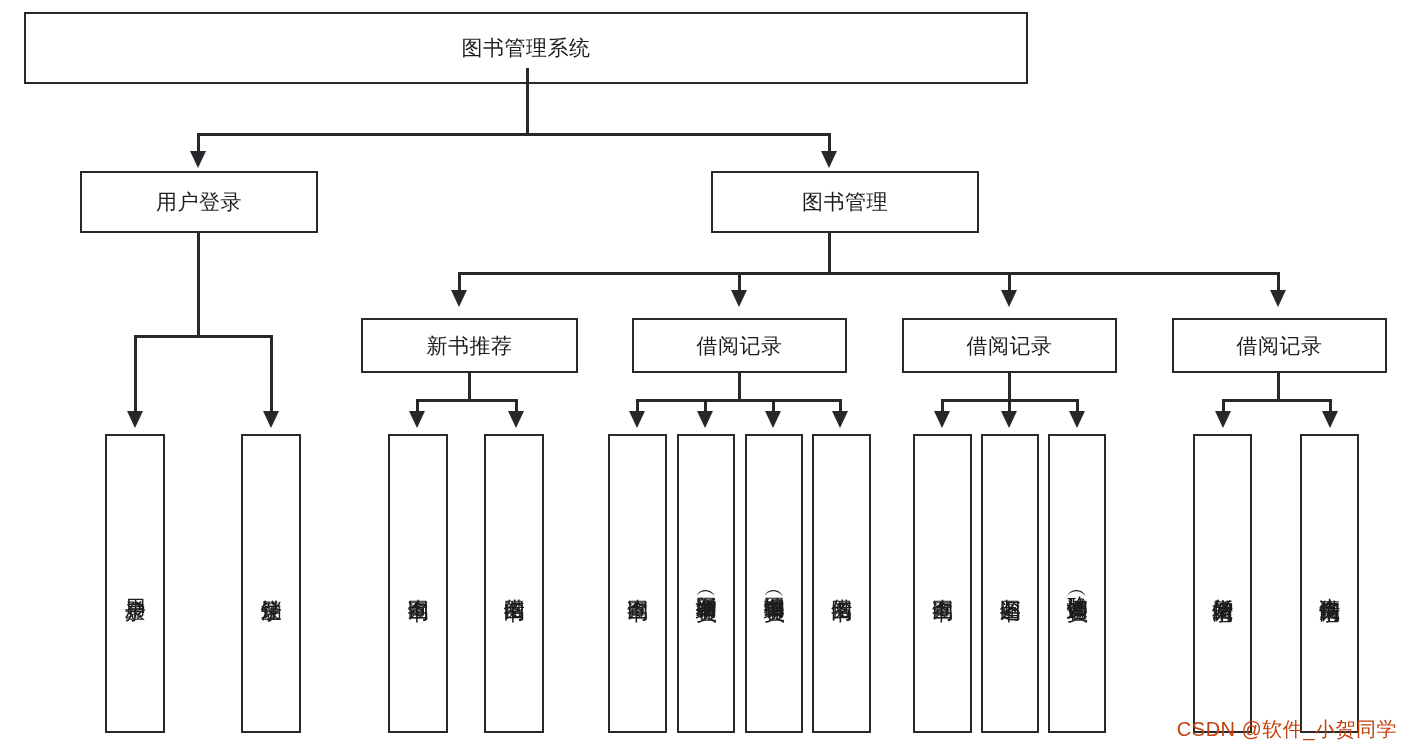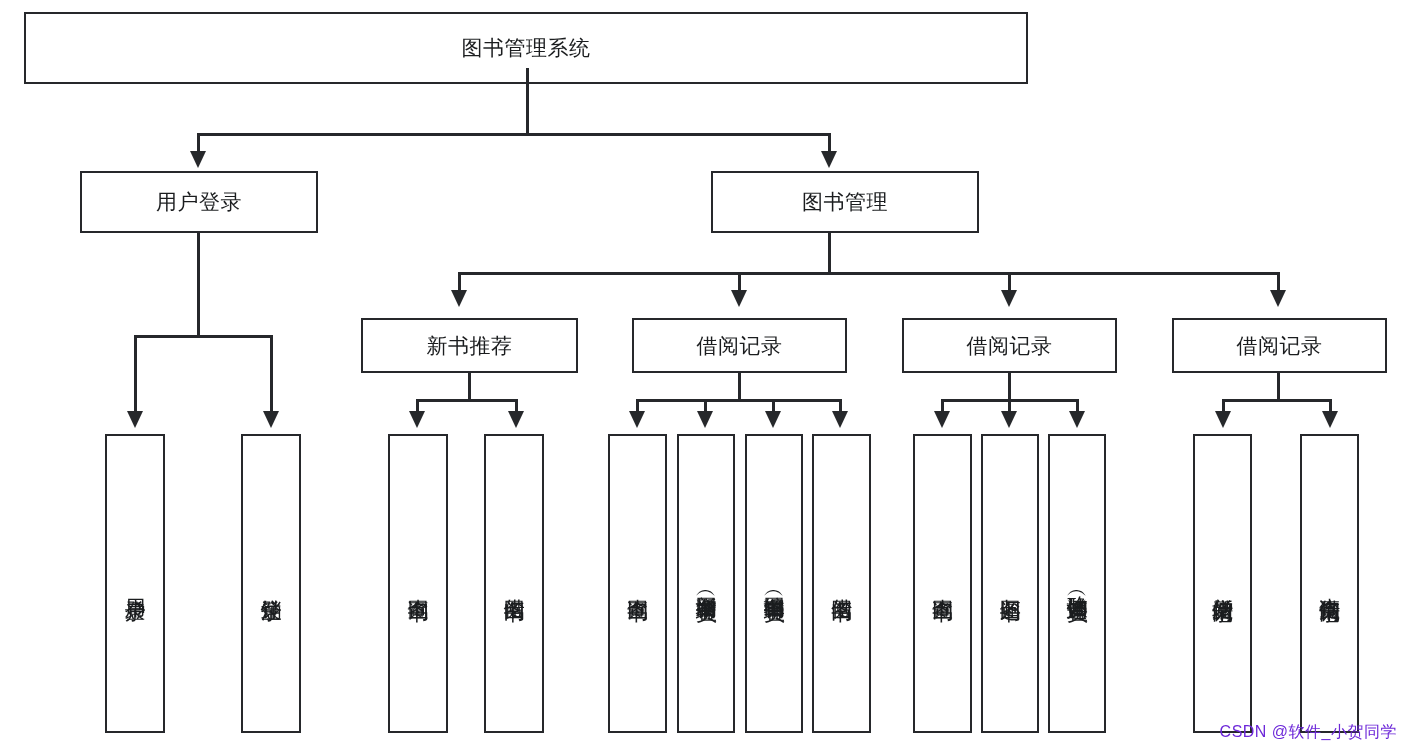--- a/index.html
+++ b/index.html
@@ -59,22 +59,22 @@
     width: 0;
     height: 0;
     border-left: 8px solid transparent;
     border-right: 8px solid transparent;
     border-top: 17px solid #26282b;
   }
   #watermark {
     position: absolute;
     right: 8px;
     bottom: 4px;
-    font-size: 16px;
-    color: #6d28d9;
+    font-size: 20px;
+    color: #c2410c;
     letter-spacing: 0.5px;
     white-space: nowrap;
     pointer-events: none;
   }
 </style>
 </head>
 <body>
 
 <div id="canvas">
 

